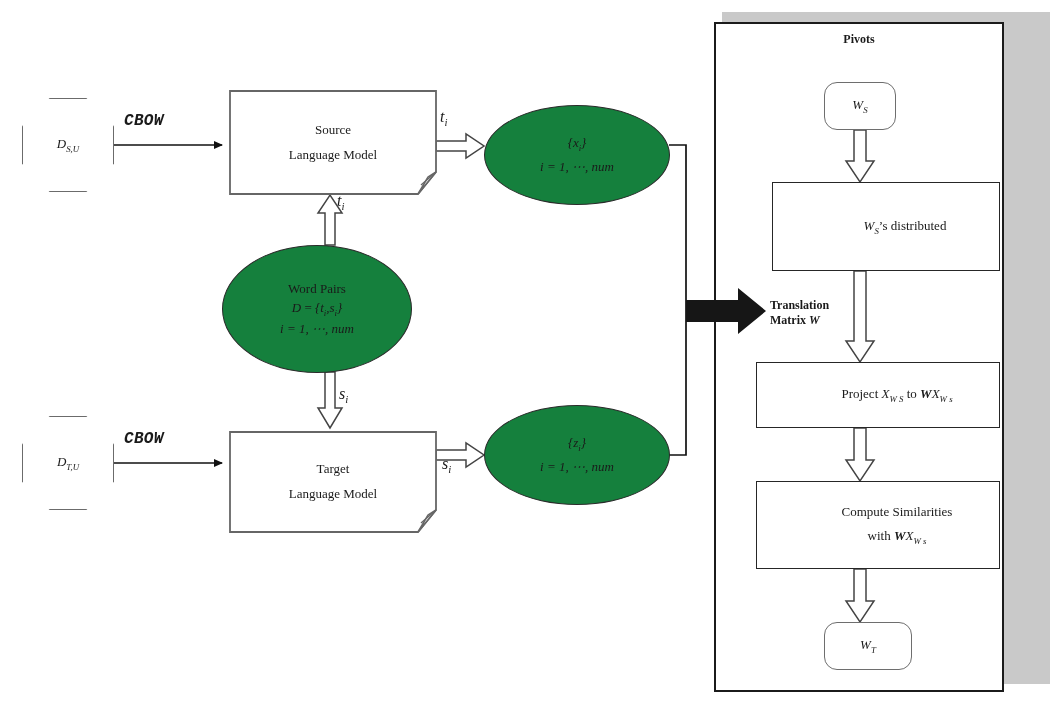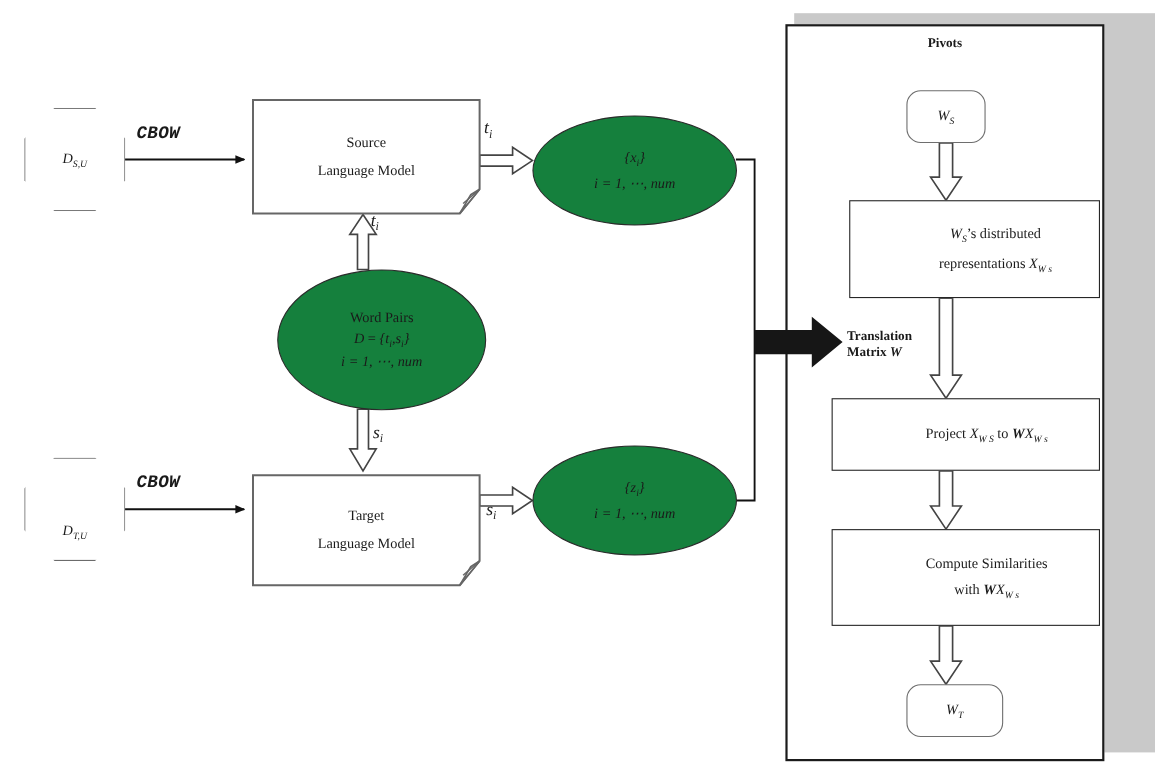--- a/index.html
+++ b/index.html
@@ -116,40 +116,40 @@
   </svg>
 
   <div class="node octagon" style="left:22px;top:98px;width:92px;height:94px;"></div>
   <div class="node" style="left:22px;top:98px;width:92px;height:94px;">
     <span class="math t">
       <span>D</span><sub>S,U</sub>
     </span>
   </div>
 
   <div class="node octagon" style="left:22px;top:416px;width:92px;height:94px;"></div>
-  <div class="node" style="left:22px;top:436px;width:92px;height:94px;">
+  <div class="node" style="left:22px;top:416px;width:92px;height:94px;">
     <span class="math t">
       <span>D</span><sub>T,U</sub>
     </span>
   </div>
 
   <div class="lbl cbow" style="left:124px;top:112px;">CBOW</div>
   <div class="lbl cbow" style="left:124px;top:430px;">CBOW</div>
 
   <div class="node docbox" style="left:230px;top:91px;width:206px;height:103px;background:none;">
     <div class="doc-label t">Source</div>
     <div class="doc-label t">Language Model</div>
   </div>
 
   <div class="node docbox" style="left:230px;top:432px;width:206px;height:100px;background:none;">
     <div class="doc-label t">Target</div>
     <div class="doc-label t">Language Model</div>
   </div>
 
-  <div class="node ellipse" style="left:252px;top:245px;width:190px;height:128px;">
+  <div class="node ellipse" style="left:222px;top:245px;width:190px;height:128px;">
     <div class="t">Word Pairs</div>
     <div class="t" style="margin-top:3px;">
       <span class="math">D</span><span class="up"> = </span><span class="math">{<span>t</span><sub>i</sub>,<span>s</span><sub>i</sub>}</span>
     </div>
     <div class="t math" style="margin-top:3px;">i = 1, ⋯, num</div>
   </div>
 
   <div class="node ellipse" style="left:484px;top:105px;width:186px;height:100px;">
     <div class="t math">
       {<span>x</span><sub>i</sub>}
@@ -175,23 +175,20 @@
   </div>
 
   <div class="node roundbox" style="left:824px;top:82px;width:72px;height:48px;">
     <span class="t math"><span>W</span><sub>S</sub></span>
   </div>
 
   <div class="node rectbox" style="left:772px;top:182px;width:228px;height:89px;">
     <div class="t">
       <span class="math"><span>W</span><sub>S</sub></span><span>’s distributed</span>
     </div>
-    <div class="t" style="margin-top:10px;">
-      <span>representations </span><span class="math"><span>X</span><sub>W s</sub></span>
-    </div>
   </div>
 
   <div class="node rectbox" style="left:756px;top:362px;width:244px;height:66px;">
     <div class="t">
       <span>Project </span><span class="math"><span>X</span><sub>W S</sub></span><span> to </span><span class="math bold-serif">W</span><span class="math"><span>X</span><sub>W s</sub></span>
     </div>
   </div>
 
   <div class="node rectbox" style="left:756px;top:481px;width:244px;height:88px;">
     <div class="t">Compute Similarities</div>

